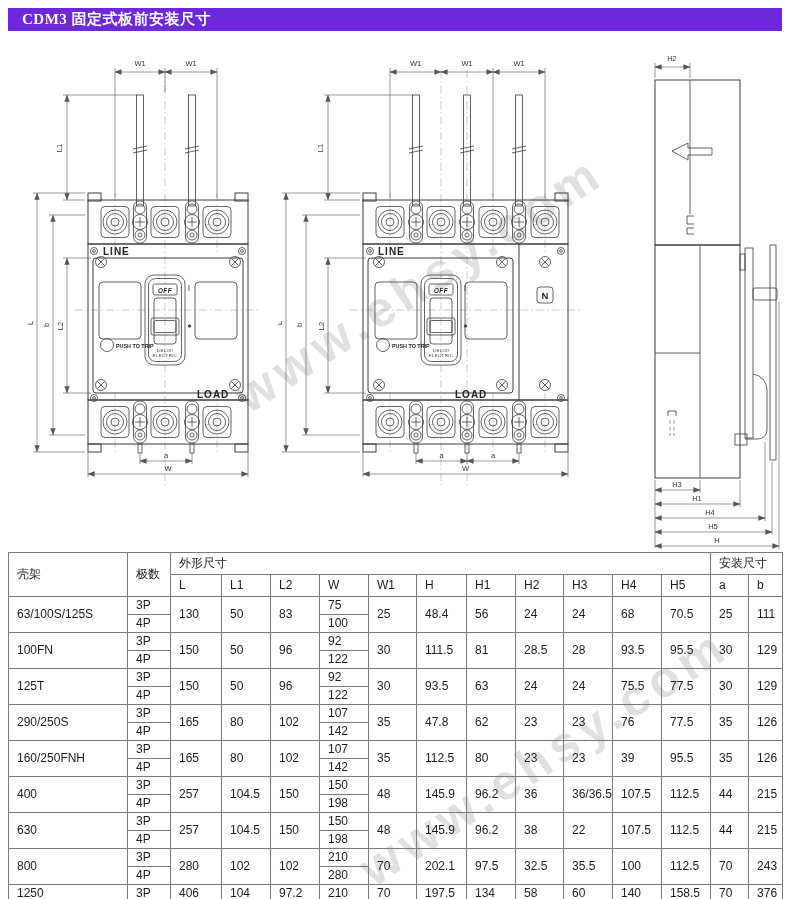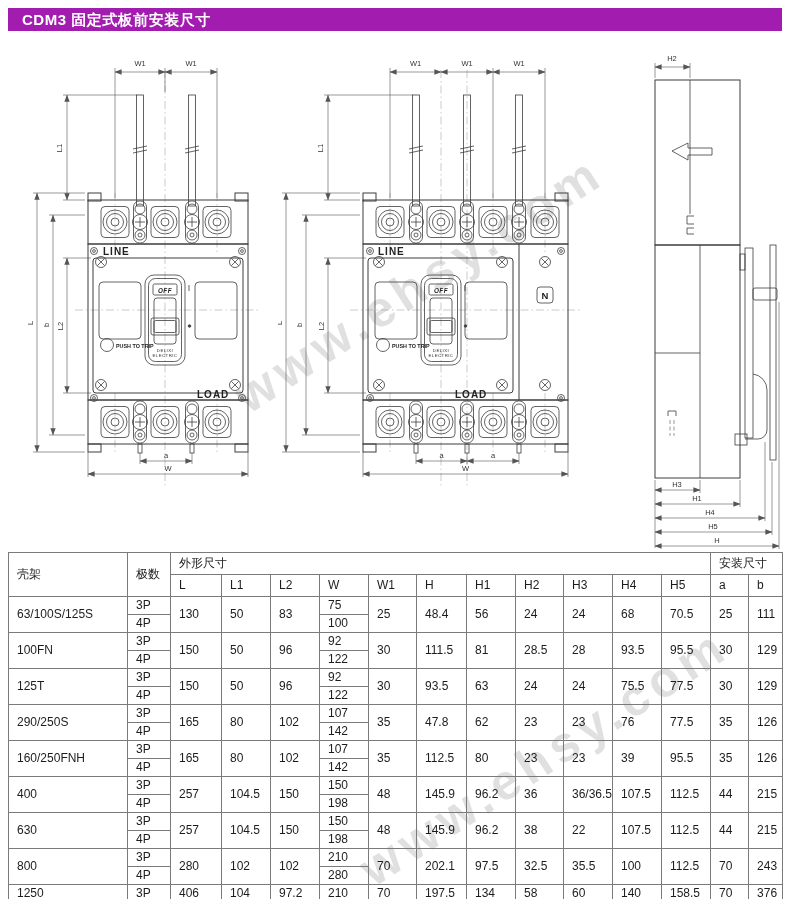--- a/index.html
+++ b/index.html
@@ -4,22 +4,22 @@
 <style>
   html,body{margin:0;padding:0;}
   body{
     width:790px;height:899px;position:relative;overflow:hidden;
     background:#ffffff;
     font-family:"Liberation Sans","DejaVu Sans",sans-serif;
   }
   
   .titlebar{
     position:absolute;left:8px;top:8px;width:774px;height:23px;
-    background:#a21caf;color:#fff;font-size:15px;font-weight:bold;
-    line-height:23px;padding-left:14px;box-sizing:border-box;letter-spacing:.5px;
+    background:#6d28d9;color:#fff;font-size:15px;font-weight:bold;
+    line-height:23px;padding-left:14px;box-sizing:border-box;letter-spacing:.5px;font-family:Liberation Serif, serif;
   }
   
   .wm{
     position:absolute;white-space:nowrap;font-size:50px;font-weight:bold;
     letter-spacing:6px;color:#9a9a9a;opacity:.30;
     transform:rotate(-33deg);z-index:0;pointer-events:none;
   }
   .wm1{left:205px;top:255px;}
   .wm2{left:330px;top:728px;}
   

